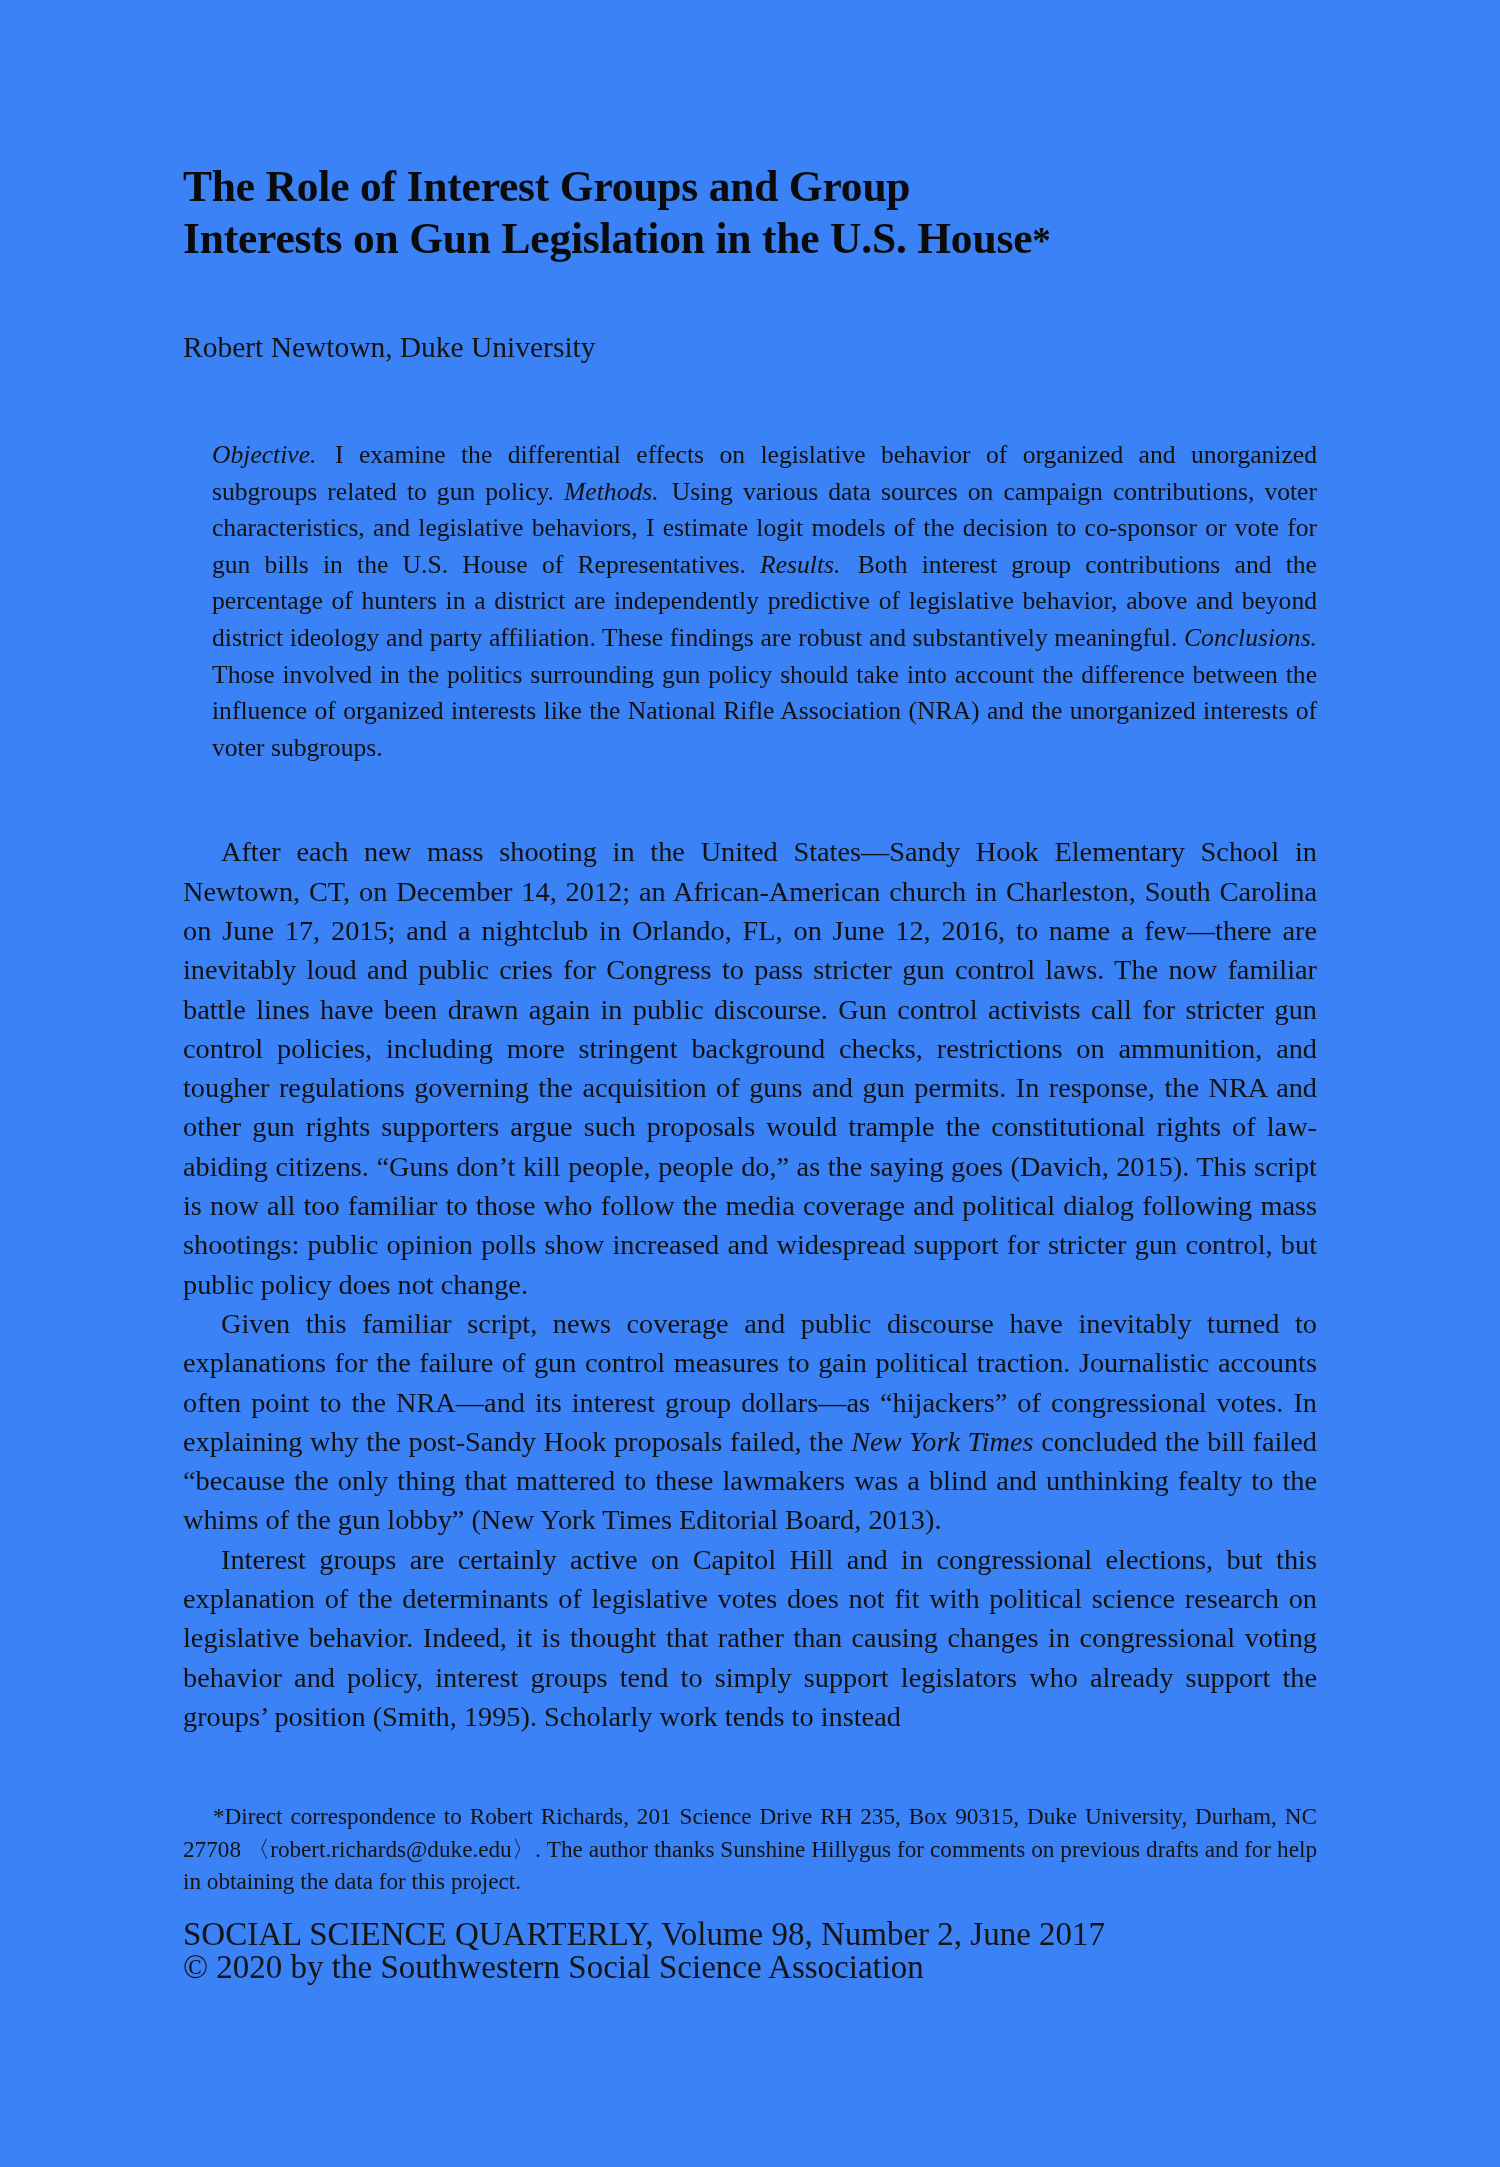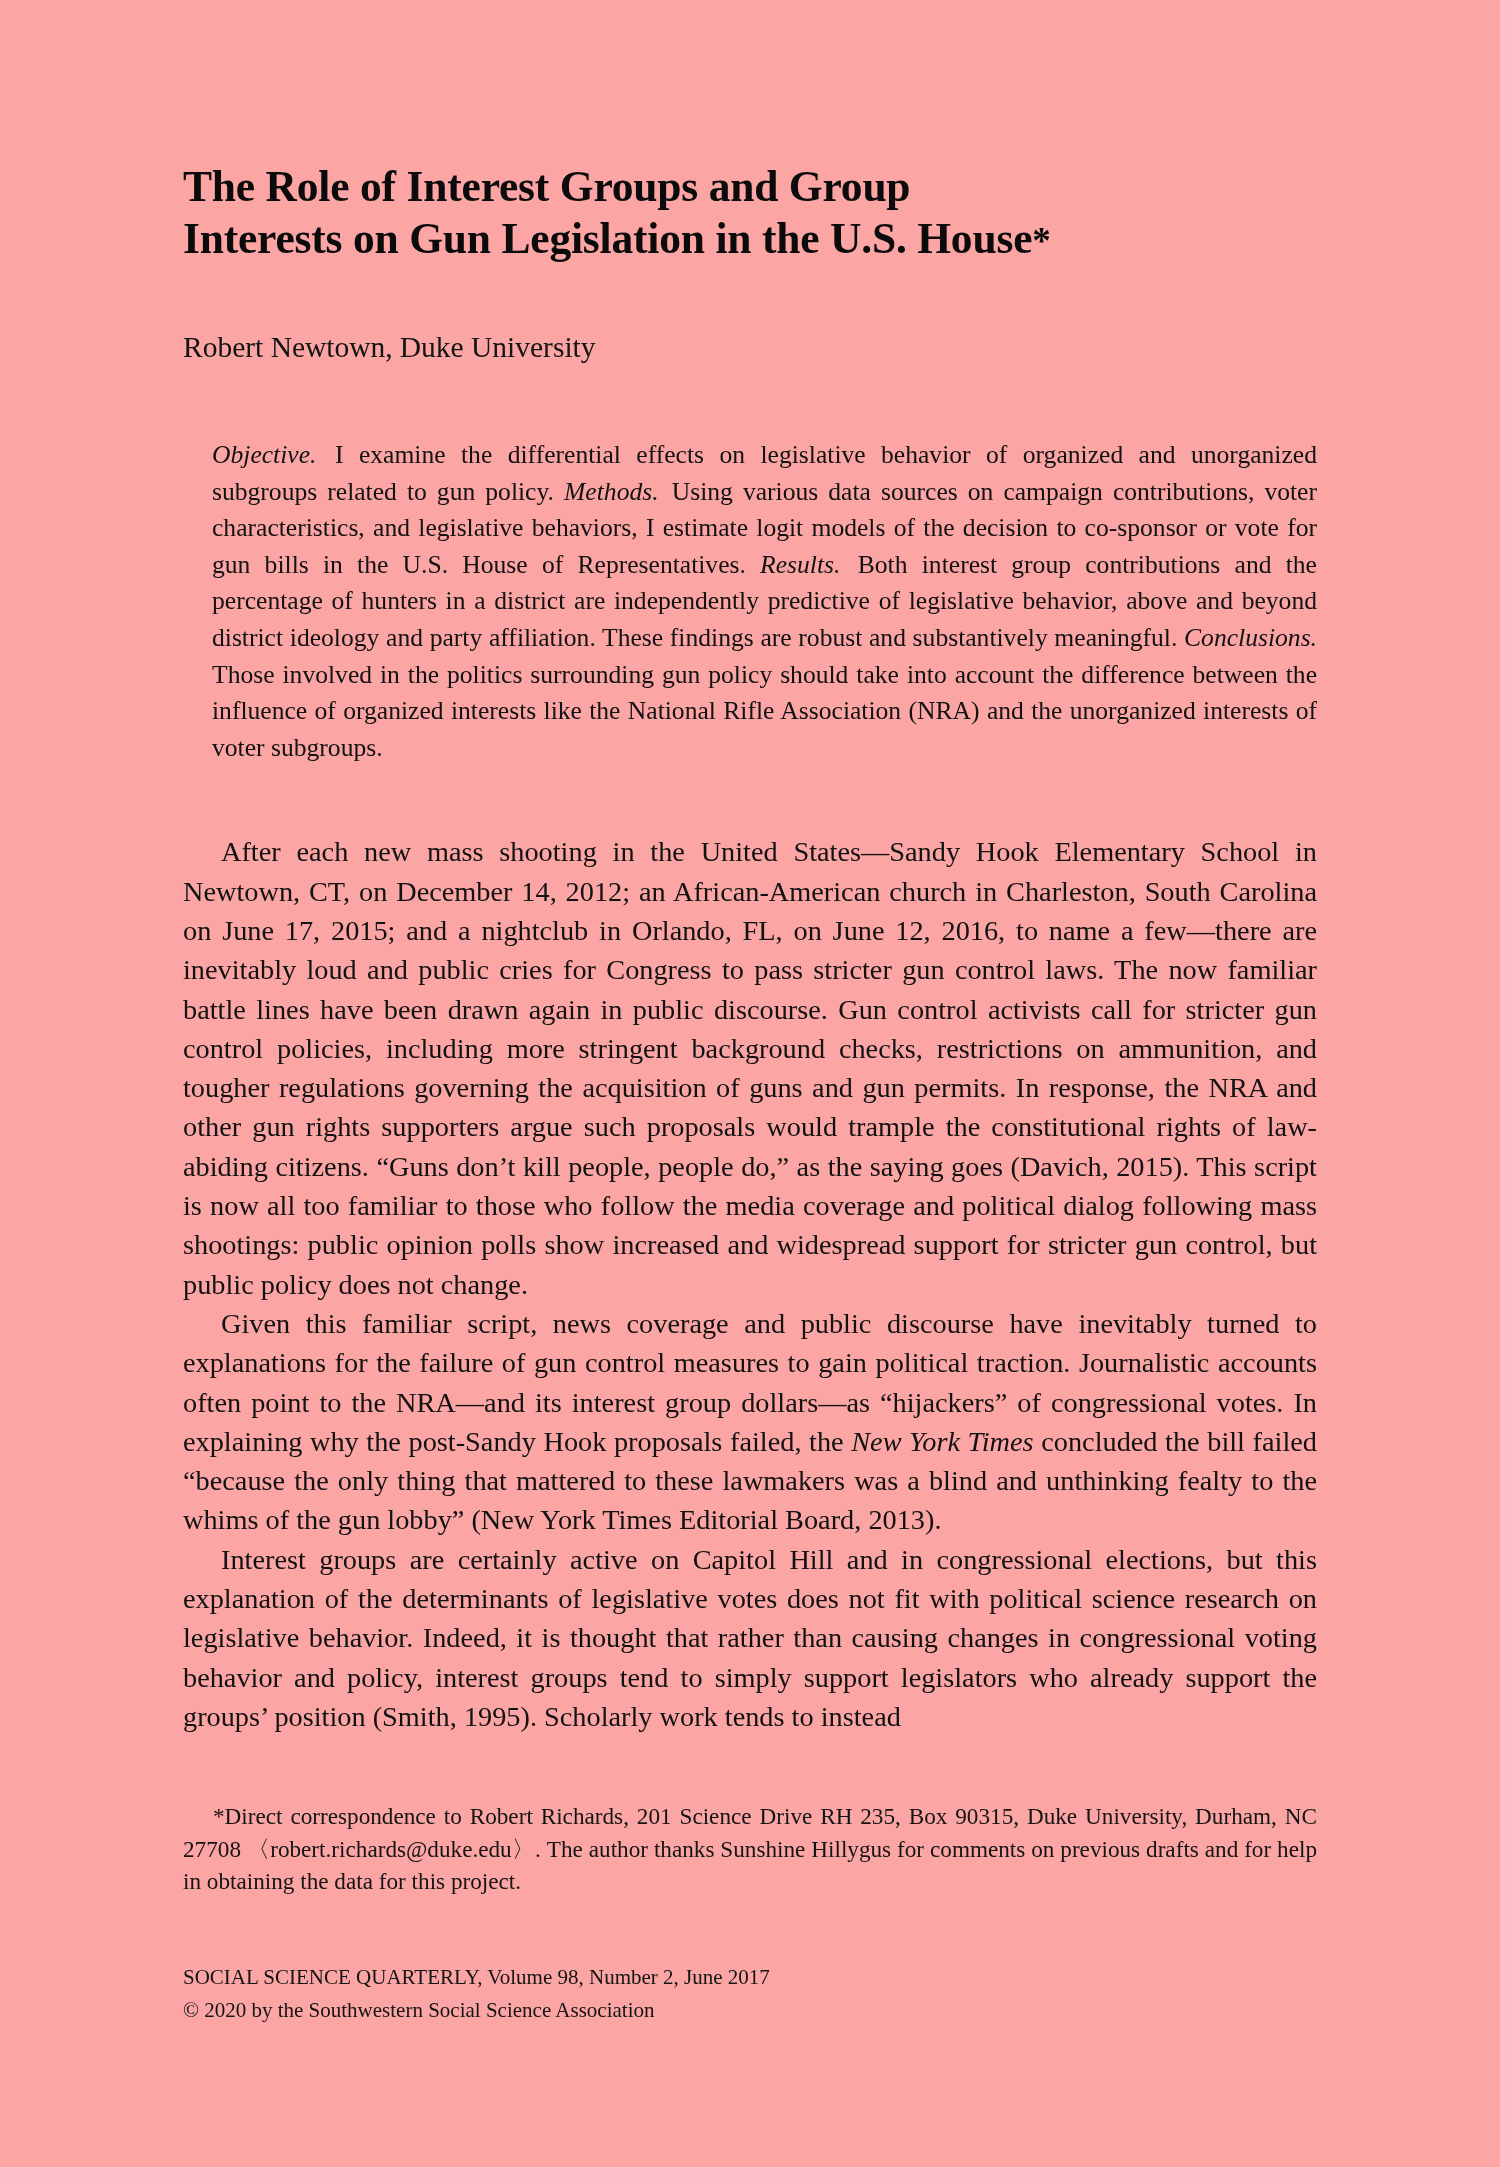--- a/index.html
+++ b/index.html
@@ -4,21 +4,21 @@
 <style>
   html, body {
     margin: 0;
     padding: 0;
     background: #ffffff;
   }
   .page {
     position: relative;
     width: 1500px;
     height: 2167px;
-    background: #fca5a5;
+    background: #3b82f6;
     margin: 0 auto;
     box-sizing: border-box;
     font-family: "Liberation Serif", "DejaVu Serif", serif;
     color: #101010;
     overflow: hidden;
   }
   .content {
     position: absolute;
     left: 183px;
     top: 0;
@@ -93,22 +93,22 @@
   .footnote {
     font-size: 23.2px;
     line-height: 32.6px;
     text-align: justify;
     text-justify: inter-word;
     color: #141414;
     margin: 0;
     text-indent: 30px;
   }
   .journal-info {
-    margin-top: 63px;
-    font-size: 21px;
+    margin-top: 20px;
+    font-size: 33px;
     line-height: 33.6px;
     color: #141414;
   }
   .journal-info div { white-space: nowrap; }
 </style>
 </head>
 <body>
 
 <div class="page">
 

